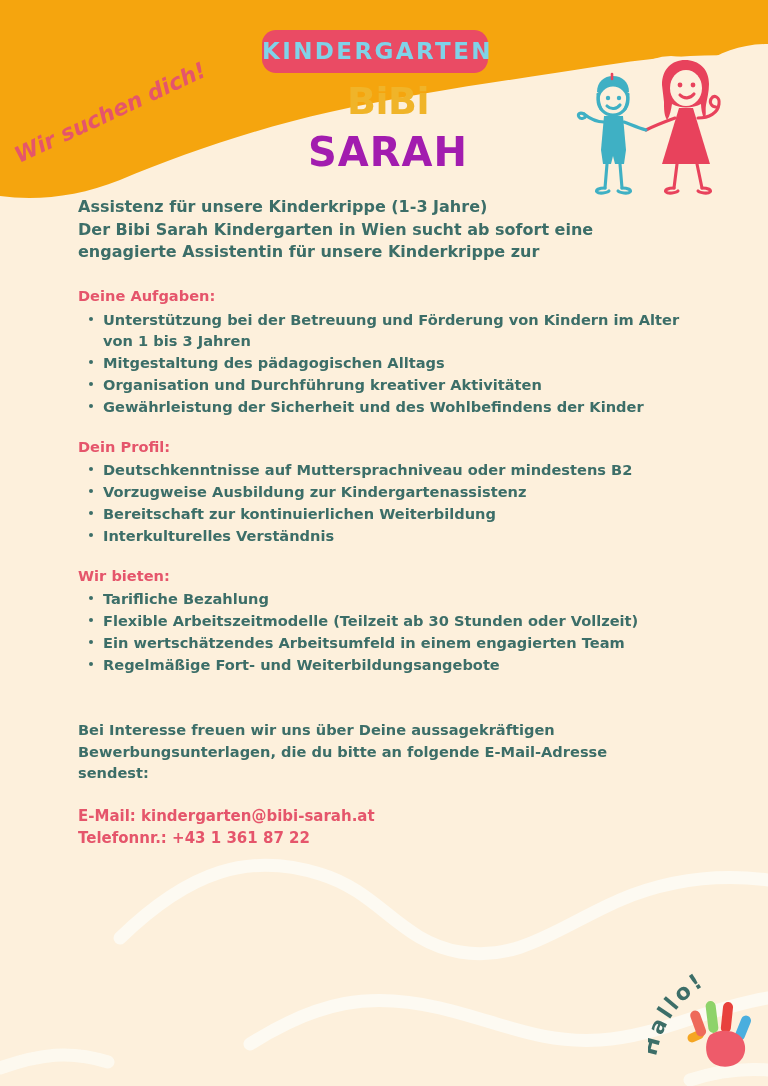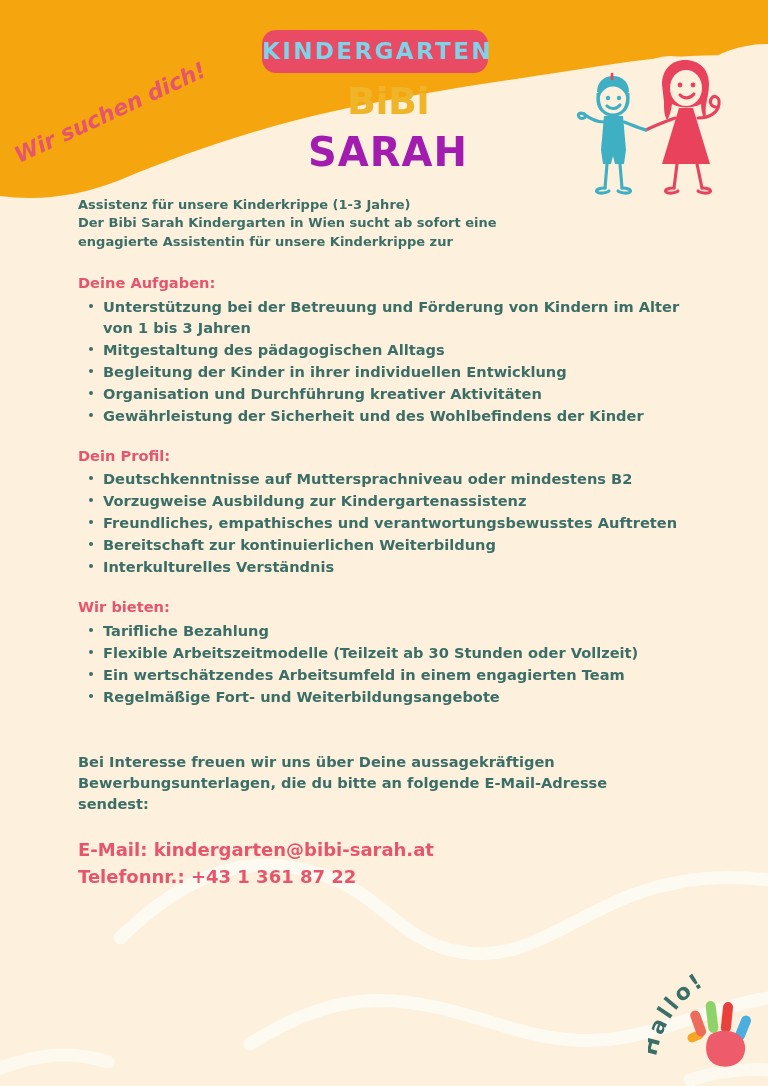--- a/index.html
+++ b/index.html
@@ -34,21 +34,21 @@
   .tagline{
     position:absolute;left:16px;top:146px;
     transform:rotate(-25deg);transform-origin:left center;
     color:#e5556b;font-size:22px;font-weight:700;
     font-style:italic;white-space:nowrap;line-height:1;
   }
 
   
   .content{position:absolute;left:78px;top:196px;width:612px;}
   .intro{
-    color:#3c6e68;font-size:13px;font-weight:700;line-height:1.42;
+    color:#3c6e68;font-size:16px;font-weight:700;line-height:1.42;
     margin:0 0 22px 0;
   }
   .intro div{white-space:nowrap;}
   .sec{margin:12px 0 20px 0;}
   .sec-title{
     color:#e5556b;font-size:14.6px;font-weight:700;line-height:1.4;
     margin:0 0 2px 0;
   }
   ul.bullets{list-style:none;margin:0;padding:0;}
   ul.bullets li{
@@ -58,21 +58,21 @@
   ul.bullets li:before{
     content:"";position:absolute;left:11px;top:8px;
     width:4px;height:4px;border-radius:50%;background:#3c6e68;
   }
   .outro{
     color:#3c6e68;font-size:14.6px;font-weight:700;line-height:1.45;
     margin:44px 0 0 0;
   }
   .contact{margin:22px 0 0 0;}
   .contact div{
-    color:#e5556b;font-size:18px;font-weight:700;line-height:1.5;
+    color:#e5556b;font-size:15px;font-weight:700;line-height:1.5;
   }
   .hallo-wrap{position:absolute;left:648px;top:963px;width:120px;height:110px;}
 </style>
 </head>
 <body>
 
 <div id="page">
 
   <svg class="deco-top" viewBox="0 0 768 240" preserveAspectRatio="none">
 
@@ -185,32 +185,30 @@
       <div>Assistenz für unsere Kinderkrippe (1-3 Jahre)</div>
       <div>Der Bibi Sarah Kindergarten in Wien sucht ab sofort eine</div>
       <div>engagierte Assistentin für unsere Kinderkrippe zur</div>
     </div>
 
     <div class="sec">
       <div class="sec-title">Deine Aufgaben:</div>
       <ul class="bullets">
         <li>Unterstützung bei der Betreuung und Förderung von Kindern im Alter von 1 bis 3 Jahren</li>
         <li>Mitgestaltung des pädagogischen Alltags</li>
-        <li>Begleitung der Kinder in ihrer individuellen Entwicklung</li>
         <li>Organisation und Durchführung kreativer Aktivitäten</li>
         <li>Gewährleistung der Sicherheit und des Wohlbefindens der Kinder</li>
       </ul>
     </div>
 
     <div class="sec">
       <div class="sec-title">Dein Profil:</div>
       <ul class="bullets">
         <li>Deutschkenntnisse auf Muttersprachniveau oder mindestens B2</li>
         <li>Vorzugweise Ausbildung zur Kindergartenassistenz</li>
-        <li>Freundliches, empathisches und verantwortungsbewusstes Auftreten</li>
         <li>Bereitschaft zur kontinuierlichen Weiterbildung</li>
         <li>Interkulturelles Verständnis</li>
       </ul>
     </div>
 
     <div class="sec">
       <div class="sec-title">Wir bieten:</div>
       <ul class="bullets">
         <li>Tarifliche Bezahlung</li>
         <li>Flexible Arbeitszeitmodelle (Teilzeit ab 30 Stunden oder Vollzeit)</li>

